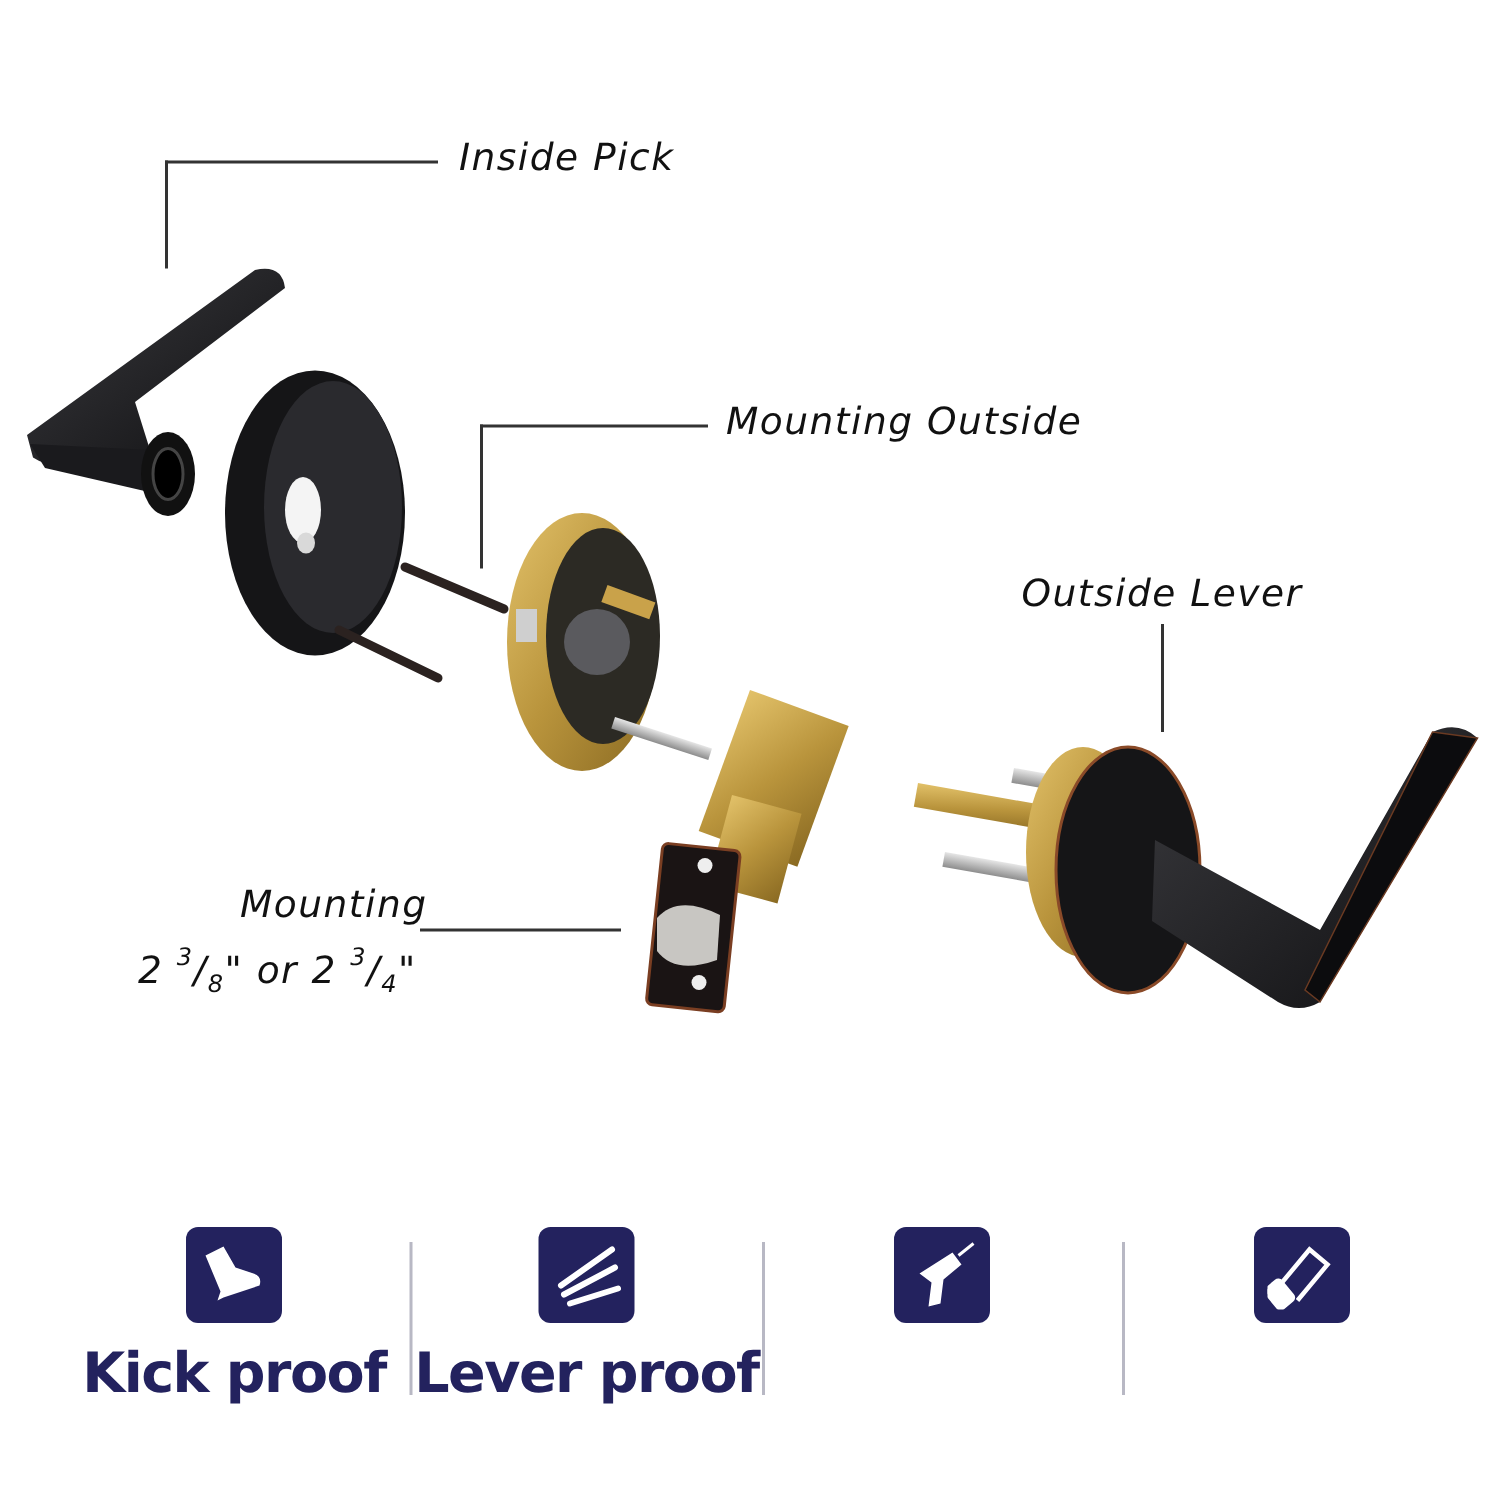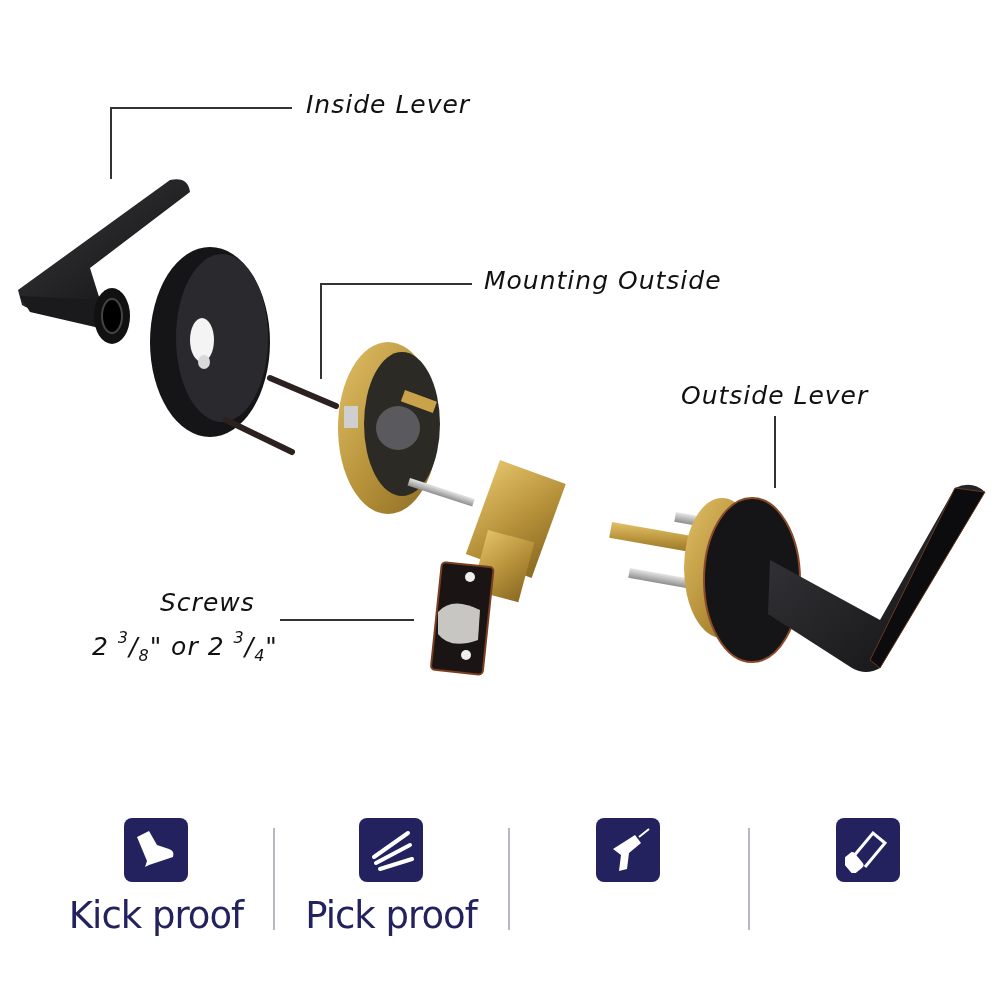--- a/index.html
+++ b/index.html
@@ -2,21 +2,21 @@
 <html><head>
 <meta charset="utf-8">
 <style>
   html, body { margin:0; padding:0; background:#ffffff; }
   body { width:1001px; height:1001px; position:relative; overflow:hidden; font-family:"DejaVu Sans", sans-serif; }
   .label { position:absolute; font-style:italic; font-size:25px; color:#111; letter-spacing:1px; white-space:nowrap; }
   .line { position:absolute; background:#333; }
   svg.art { position:absolute; left:0; top:0; }
   .feature { position:absolute; top:818px; width:232px; text-align:center; }
   .feature .icon { width:64px; height:64px; margin:0 auto; background:#23225e; border-radius:8px; display:flex; align-items:center; justify-content:center; }
-  .feature .ftext { font-family:"DejaVu Sans", sans-serif; font-weight:normal; font-size:37px; color:#23225e; margin-top:12px; letter-spacing:-1px; }
+  .feature .ftext { font-family:"DejaVu Sans", sans-serif; font-weight:bold; font-size:37px; color:#23225e; margin-top:12px; letter-spacing:-1px; }
   .divider { position:absolute; top:828px; width:2px; height:102px; background:#b8b8c4; }
   .frac { font-size:25px; }
   .sup { font-size:16px; vertical-align:12px; }
   .sub { font-size:16px; vertical-align:-6px; }
 </style>
 </head>
 <body>
 
 <svg class="art" width="1001" height="800" viewBox="0 0 1001 800">
   <defs>
@@ -78,30 +78,30 @@
     <rect x="630" y="568" width="70" height="10" fill="url(#steel)" transform="rotate(10 630 568)"></rect>
     <ellipse cx="722" cy="568" rx="38" ry="70" fill="url(#brass)"></ellipse>
     <ellipse cx="752" cy="580" rx="48" ry="82" fill="#151517" stroke="#8a4a28" stroke-width="2"></ellipse>
     <path d="M770 560 L880 620 L955 488 Q972 480 985 492 L880 668 Q866 676 852 668 L768 614 Z" fill="url(#blk)"></path>
     <path d="M955 488 L985 492 L880 668 L870 660 Z" fill="#0c0c0e" stroke="#6a3a22" stroke-width="1"></path>
   </g>
 </svg>
 
 <div class="line" style="left:110px;top:107px;width:182px;height:1.5px;"></div>
 <div class="line" style="left:110px;top:107px;width:1.5px;height:72px;"></div>
-<div class="label" style="left:306px;top:90px;">Inside Lever</div>
+<div class="label" style="left:306px;top:90px;">Inside Pick</div>
 
 <div class="line" style="left:320px;top:283px;width:152px;height:1.5px;"></div>
 <div class="line" style="left:320px;top:283px;width:1.5px;height:96px;"></div>
 <div class="label" style="left:484px;top:266px;">Mounting Outside</div>
 
 <div class="label" style="left:661px;top:381px;margin-left:20px;">Outside Lever</div>
 <div class="line" style="left:774px;top:416px;width:1.5px;height:72px;"></div>
 
-<div class="label" style="left:160px;top:588px;">Screws</div>
+<div class="label" style="left:160px;top:588px;">Mounting</div>
 <div class="line" style="left:280px;top:619px;width:134px;height:1.5px;"></div>
 <div class="label frac" style="left:92px;top:628px;">
   <span>2</span>
   <span class="sup">3</span>/<span class="sub">8</span><span>" or 2</span>
   <span class="sup">3</span>/<span class="sub">4</span><span>"</span>
 </div>
 
 <div class="feature" style="left:40px;">
   <div class="icon">
     <svg width="46" height="46" viewBox="0 0 46 46">
@@ -113,21 +113,21 @@
 <div class="divider" style="left:273px;"></div>
 
 <div class="feature" style="left:275px;">
   <div class="icon">
     <svg width="46" height="46" viewBox="0 0 46 46" stroke="#fff" stroke-linecap="round">
       <line x1="6" y1="30" x2="40" y2="6" stroke-width="4"></line>
       <line x1="8" y1="36" x2="42" y2="18" stroke-width="4"></line>
       <line x1="12" y1="42" x2="44" y2="32" stroke-width="4"></line>
     </svg>
   </div>
-  <div class="ftext">Pick proof</div>
+  <div class="ftext">Lever proof</div>
 </div>
 <div class="divider" style="left:508px;"></div>
 
 <div class="feature" style="left:512px;">
   <div class="icon">
     <svg width="46" height="46" viewBox="0 0 46 46" fill="#fff">
       <path d="M8 22 L30 8 L36 16 L24 26 L22 42 L14 44 L16 28 Z"></path>
       <line x1="34" y1="10" x2="44" y2="2" stroke="#fff" stroke-width="2"></line>
     </svg>
   </div>

